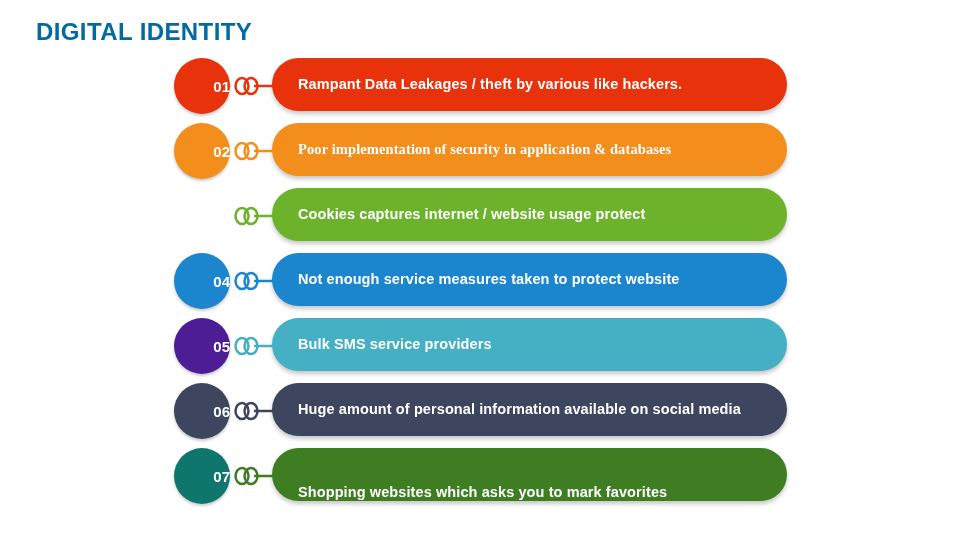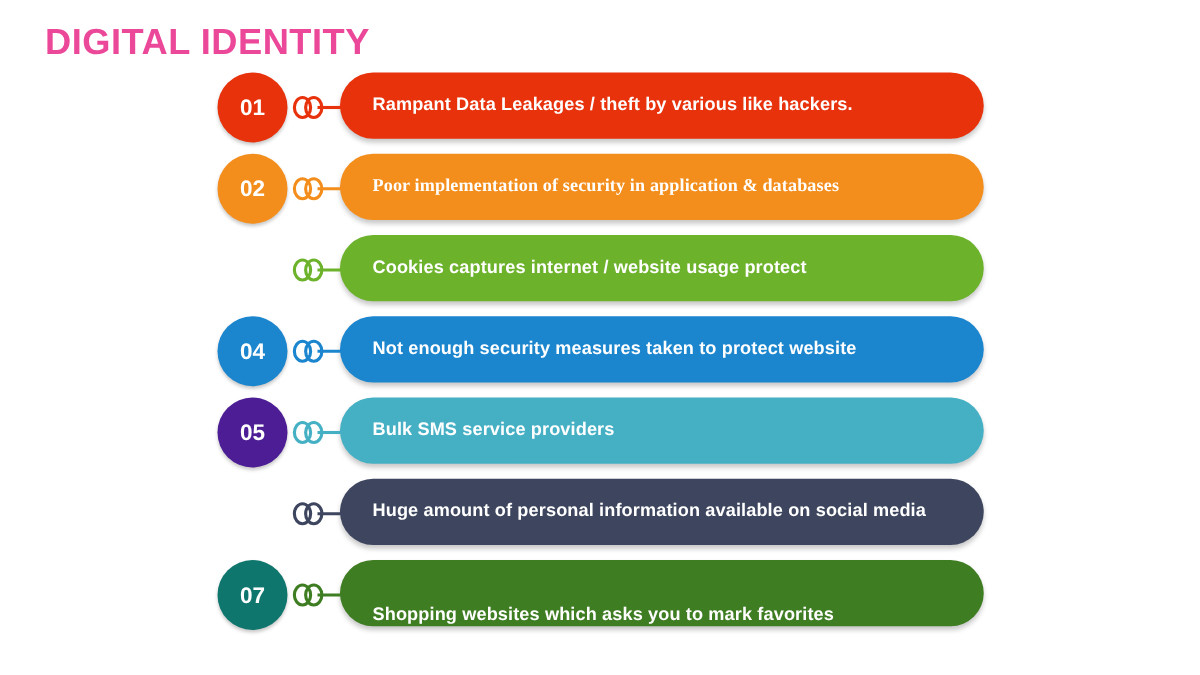--- a/index.html
+++ b/index.html
@@ -16,23 +16,23 @@
   .slide {
     position: relative;
     width: 960px;
     height: 540px;
     background: #ffffff;
   }
   .slide-title {
     position: absolute;
     left: 36px;
     top: 18px;
-    font-size: 29px;
+    font-size: 24px;
     font-weight: bold;
-    color: #ec4899;
+    color: #0369a1;
     letter-spacing: 0.4px;
     font-family: "Liberation Sans", sans-serif;
   }
   .rows {
     position: absolute;
     left: 0;
     top: 58px;
     width: 960px;
   }
   .row {
@@ -42,23 +42,23 @@
   }
   .num-circle {
     position: absolute;
     left: 174px;
     top: 0px;
     width: 56px;
     height: 56px;
     border-radius: 50%;
     display: flex;
     align-items: center;
-    justify-content: center;
+    justify-content: flex-end;
     color: #ffffff;
-    font-size: 18px;
+    font-size: 15px;
     font-weight: bold;
     box-shadow: 0 2px 3px rgba(0,0,0,0.22);
     z-index: 3;
   }
   .connector {
     position: absolute;
     left: 232px;
     top: 18px;
     width: 44px;
     height: 20px;
@@ -122,21 +122,21 @@
           <div class="bar-text">Cookies captures internet / website usage protect</div>
         </div>
         <div class="connector"><svg width="44" height="20" viewBox="0 0 44 20">
             <line x1="22" y1="10" x2="44" y2="10" stroke="#6cb22b" stroke-width="2.5"></line>
             <ellipse cx="10" cy="10" rx="6.5" ry="8" fill="none" stroke="#6cb22b" stroke-width="2.5"></ellipse>
             <ellipse cx="19" cy="10" rx="6.5" ry="8" fill="none" stroke="#6cb22b" stroke-width="2.5"></ellipse>
           </svg></div>
       </div>
       <div class="row">
         <div class="bar" style="background: rgb(27, 133, 206);">
-          <div class="bar-text">Not enough security measures taken to protect website</div>
+          <div class="bar-text">Not enough service measures taken to protect website</div>
         </div>
         <div class="connector"><svg width="44" height="20" viewBox="0 0 44 20">
             <line x1="22" y1="10" x2="44" y2="10" stroke="#1b85ce" stroke-width="2.5"></line>
             <ellipse cx="10" cy="10" rx="6.5" ry="8" fill="none" stroke="#1b85ce" stroke-width="2.5"></ellipse>
             <ellipse cx="19" cy="10" rx="6.5" ry="8" fill="none" stroke="#1b85ce" stroke-width="2.5"></ellipse>
           </svg></div>
         <div class="num-circle" style="background: rgb(27, 133, 206);">
           <span>04</span>
         </div>
       </div>
@@ -155,20 +155,23 @@
       </div>
       <div class="row">
         <div class="bar" style="background: rgb(61, 70, 94);">
           <div class="bar-text">Huge amount of personal information available on social media</div>
         </div>
         <div class="connector"><svg width="44" height="20" viewBox="0 0 44 20">
             <line x1="22" y1="10" x2="44" y2="10" stroke="#3d465e" stroke-width="2.5"></line>
             <ellipse cx="10" cy="10" rx="6.5" ry="8" fill="none" stroke="#3d465e" stroke-width="2.5"></ellipse>
             <ellipse cx="19" cy="10" rx="6.5" ry="8" fill="none" stroke="#3d465e" stroke-width="2.5"></ellipse>
           </svg></div>
+        <div class="num-circle" style="background: rgb(61, 70, 94);">
+          <span>06</span>
+        </div>
       </div>
       <div class="row">
         <div class="bar" style="background: rgb(63, 125, 34); align-items: flex-end;">
           <div class="bar-text">Shopping websites which asks you to mark favorites</div>
         </div>
         <div class="connector"><svg width="44" height="20" viewBox="0 0 44 20">
             <line x1="22" y1="10" x2="44" y2="10" stroke="#3f7d22" stroke-width="2.5"></line>
             <ellipse cx="10" cy="10" rx="6.5" ry="8" fill="none" stroke="#3f7d22" stroke-width="2.5"></ellipse>
             <ellipse cx="19" cy="10" rx="6.5" ry="8" fill="none" stroke="#3f7d22" stroke-width="2.5"></ellipse>
           </svg></div>

